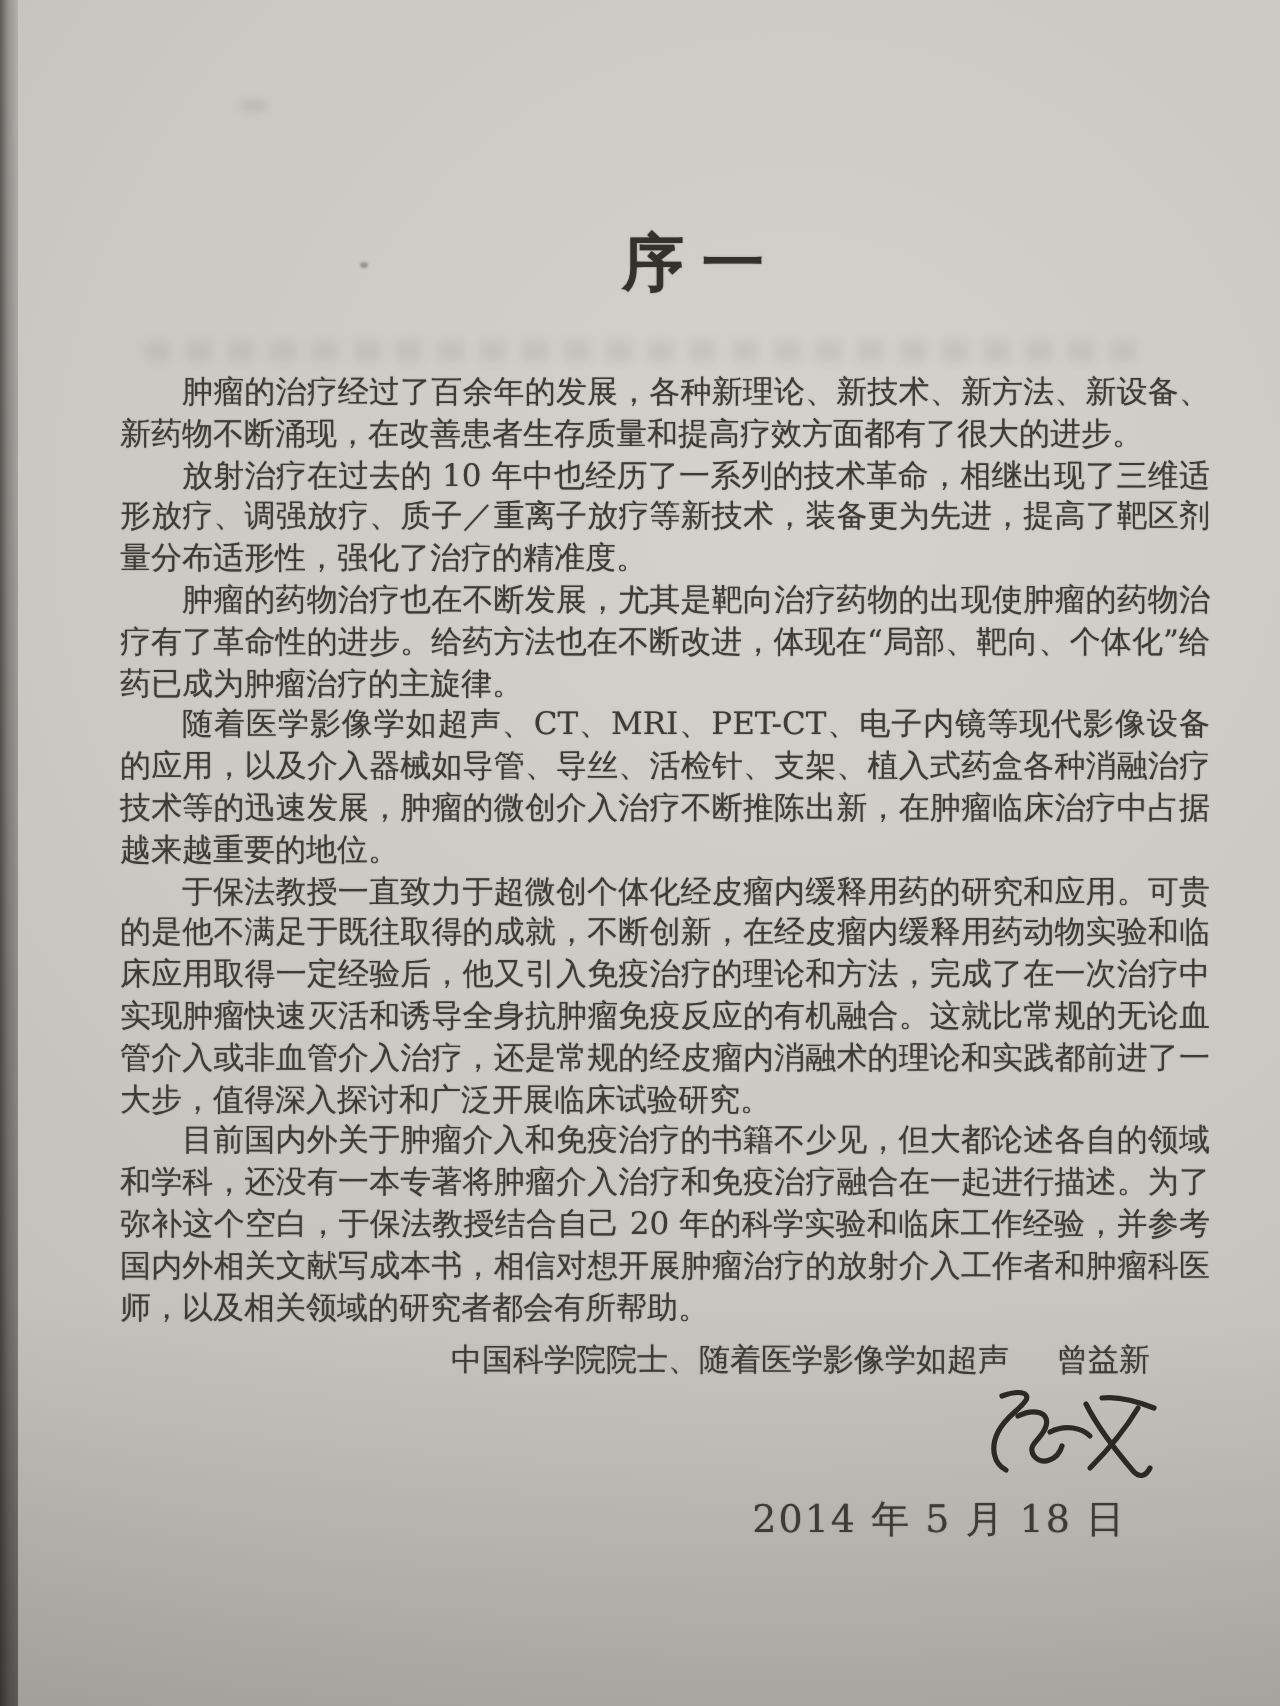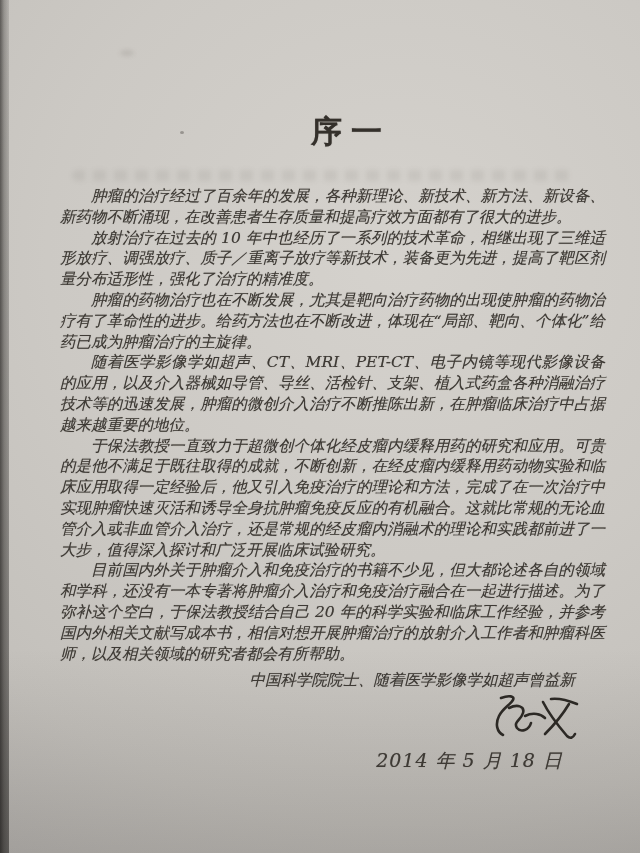--- a/index.html
+++ b/index.html
@@ -50,31 +50,30 @@
     font-size: 31px; font-weight: 700;
     letter-spacing: 9px; text-indent: 9px;
     color: #34302b;
     text-shadow: 0 0 0.8px rgba(52,48,43,0.55);
   }
   .body {
     position: absolute; top: 186px; left: 60px; width: 545px;
     font-size: 15.5px; line-height: 20.8px;
     text-align: justify;
     text-shadow: 0 0 0.7px rgba(62,58,53,0.55);
-    font-style: italic;
   }
   .body p { margin: 0; text-indent: 2em; }
   .signoff {
     margin-top: 6px;
     text-align: right;
     padding-right: 30px;
     font-size: 15.5px;
     white-space: nowrap;
   }
-  .signer-name { margin-left: 0; }
+  .signer-name { margin-left: 24px; }
   .scrawl-row { position: relative; height: 52px; }
   .scrawl {
     position: absolute; right: 22px; top: 1px;
     width: 96px; height: 52px;
   }
   .scrawl path {
     fill: none; stroke: #2c2925; stroke-width: 2.6;
     stroke-linecap: round; stroke-linejoin: round;
   }
   .date {

